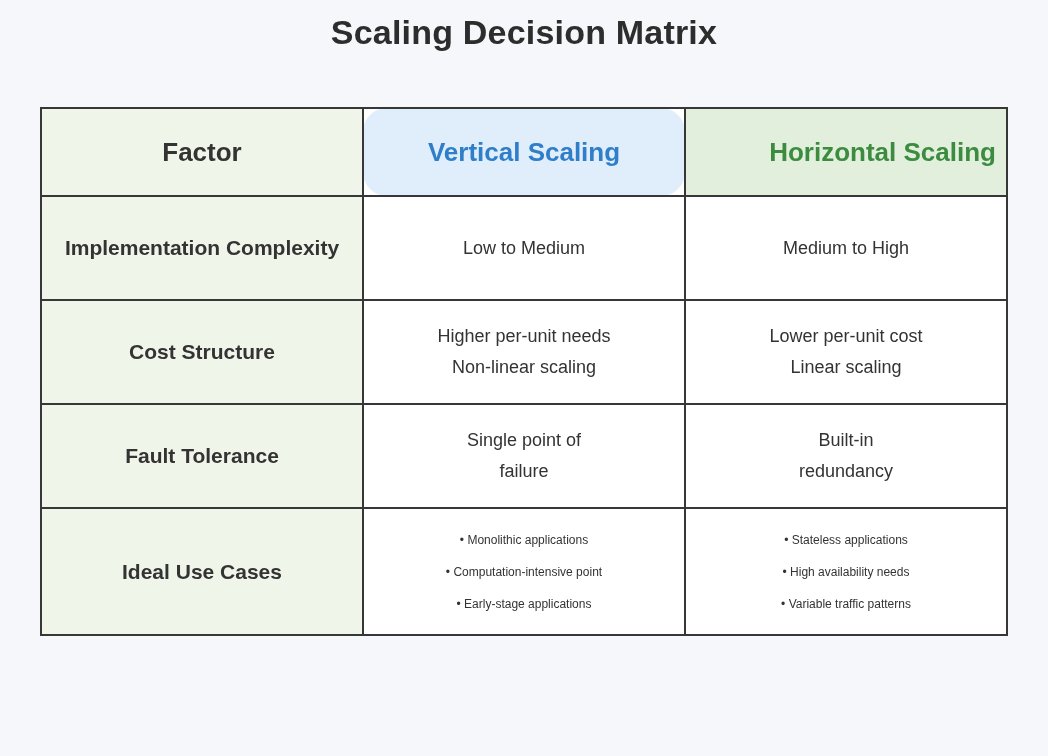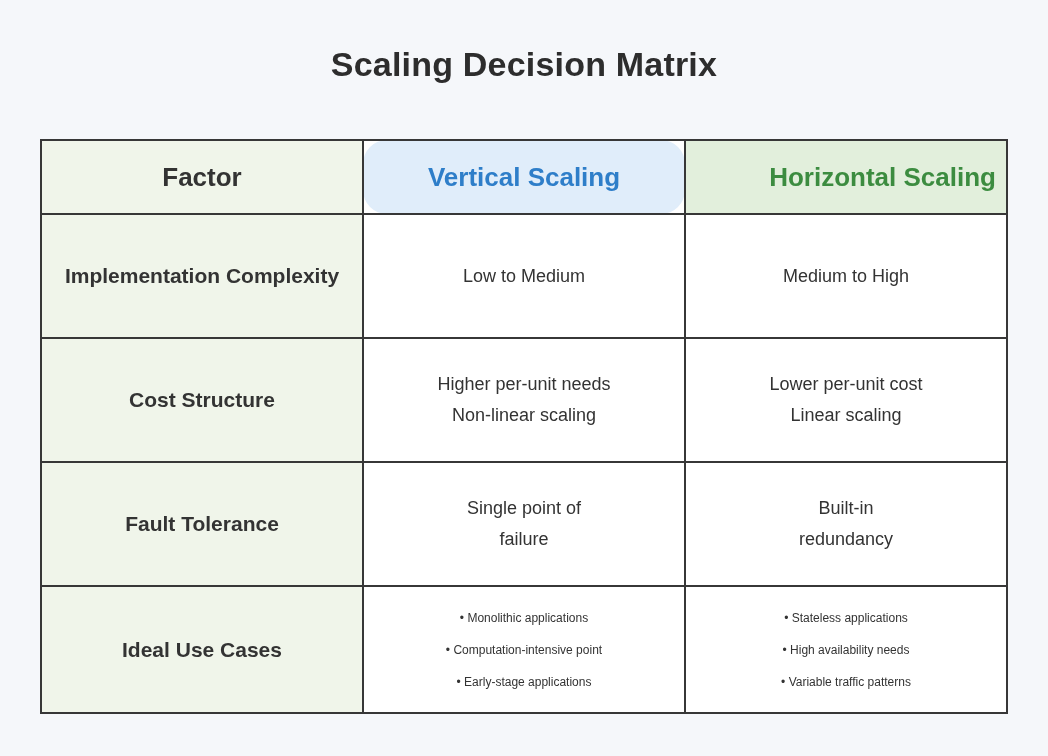--- a/index.html
+++ b/index.html
@@ -21,40 +21,39 @@
     color:var(--text);
   }
   .page{width:1048px;height:756px;position:relative;}
   .title{
     padding-top:13px;
     text-align:center;
     font-size:34px;
     font-weight:bold;
     color:#2d2d2d;
     letter-spacing:0.2px;
-    margin-top:32px;
   }
   table.matrix{
     position:absolute;
     left:40px;
     top:107px;
     width:968px;
     border-collapse:collapse;
     table-layout:fixed;
     background:var(--cell-bg);
   }
   .matrix col{width:33.333%;}
   .matrix th,.matrix td{
     border:2px solid var(--border);
     text-align:center;
     vertical-align:middle;
     padding:6px 10px;
   }
-  .matrix thead tr{height:74px;}
-  .matrix tbody tr{height:124px;}
+  .matrix thead tr{height:88px;}
+  .matrix tbody tr{height:104px;}
   .matrix tbody tr.tall{height:127px;}
   th.col-factor{
     background:var(--factor-bg);
     color:var(--text);
     font-size:26px;
     font-weight:bold;
   }
   th.col-vertical{
     background:var(--vertical-bg);
     color:var(--vertical-text);

